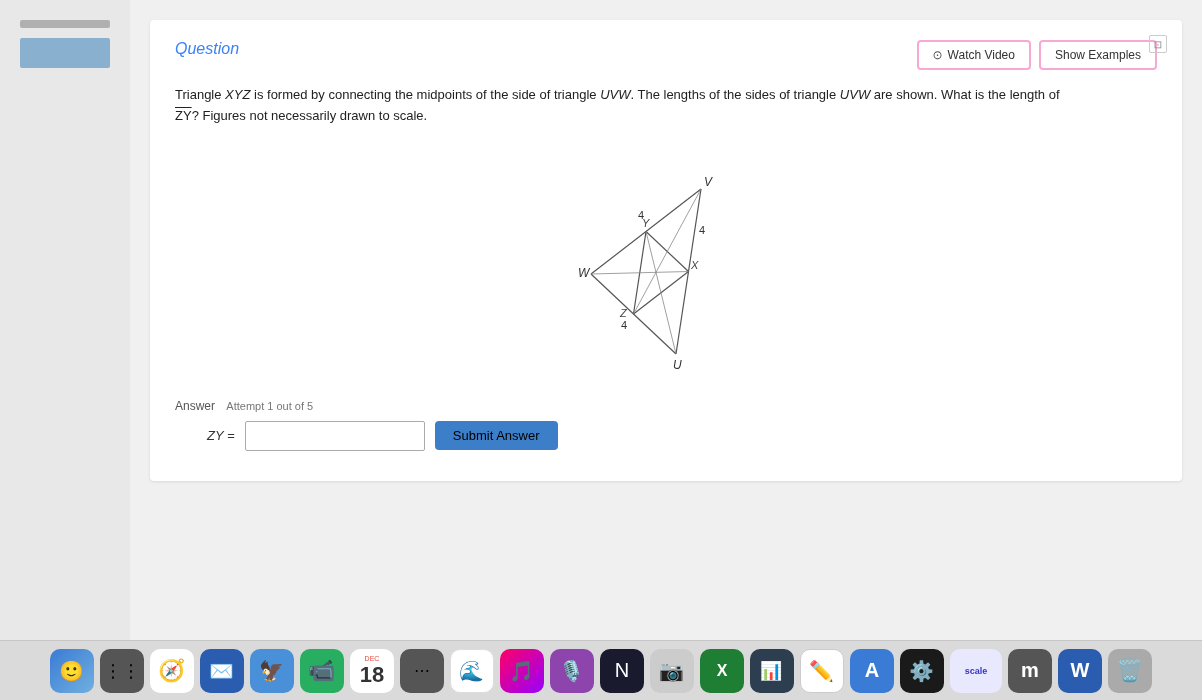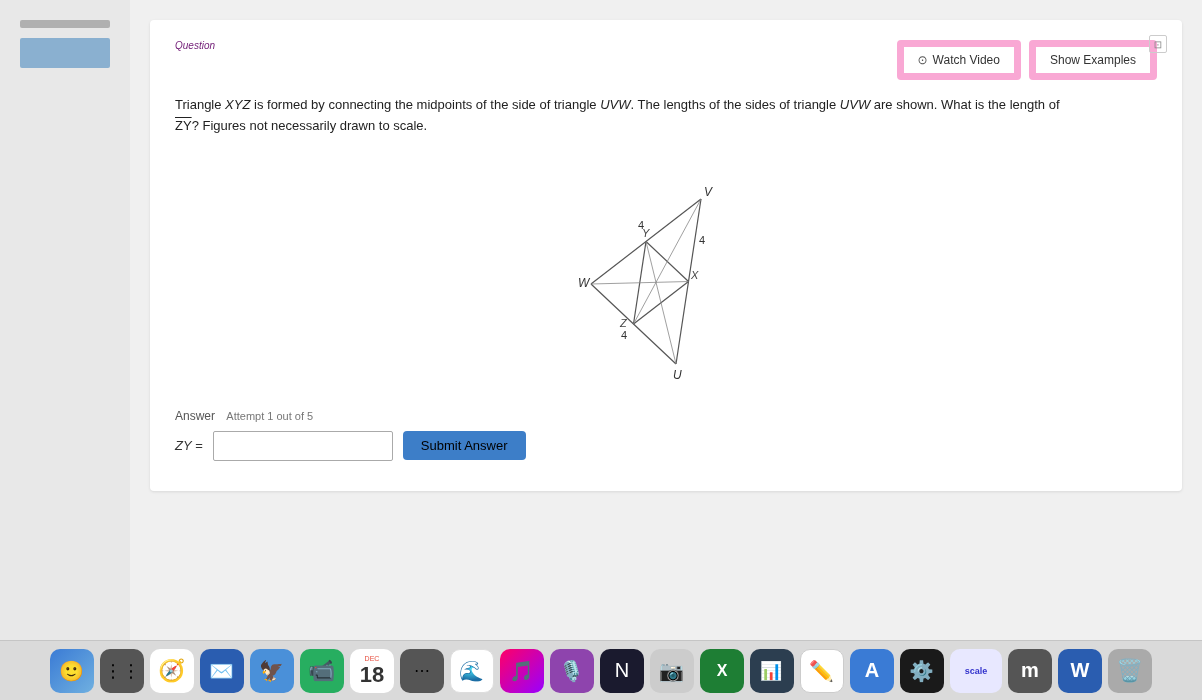--- a/index.html
+++ b/index.html
@@ -43,33 +43,33 @@
     }
 
     .question-header {
       display: flex;
       justify-content: space-between;
       align-items: flex-start;
       margin-bottom: 15px;
     }
 
     .question-label {
-      font-size: 10px;
-      color: #701a75;
+      font-size: 16px;
+      color: #3b82f6;
       font-style: italic;
     }
 
     .header-buttons {
       display: flex;
       gap: 8px;
     }
 
     .btn-watch, .btn-examples {
       padding: 6px 14px;
-      border: 7px solid #f9a8d4;
+      border: 2px solid #f9a8d4;
       border-radius: 4px;
       background: white;
       font-size: 12px;
       cursor: pointer;
       display: flex;
       align-items: center;
       gap: 5px;
       color: #333;
     }
 
@@ -114,20 +114,21 @@
     .answer-row {
       display: flex;
       align-items: center;
       gap: 10px;
       margin-top: 6px;
     }
 
     .zy-label {
       font-size: 13px;
       color: #333;
+      margin-left: 32px;
     }
 
     .answer-input {
       width: 180px;
       height: 30px;
       border: 1px solid #aaa;
       border-radius: 2px;
       padding: 4px 8px;
       font-size: 13px;
       outline: none;

